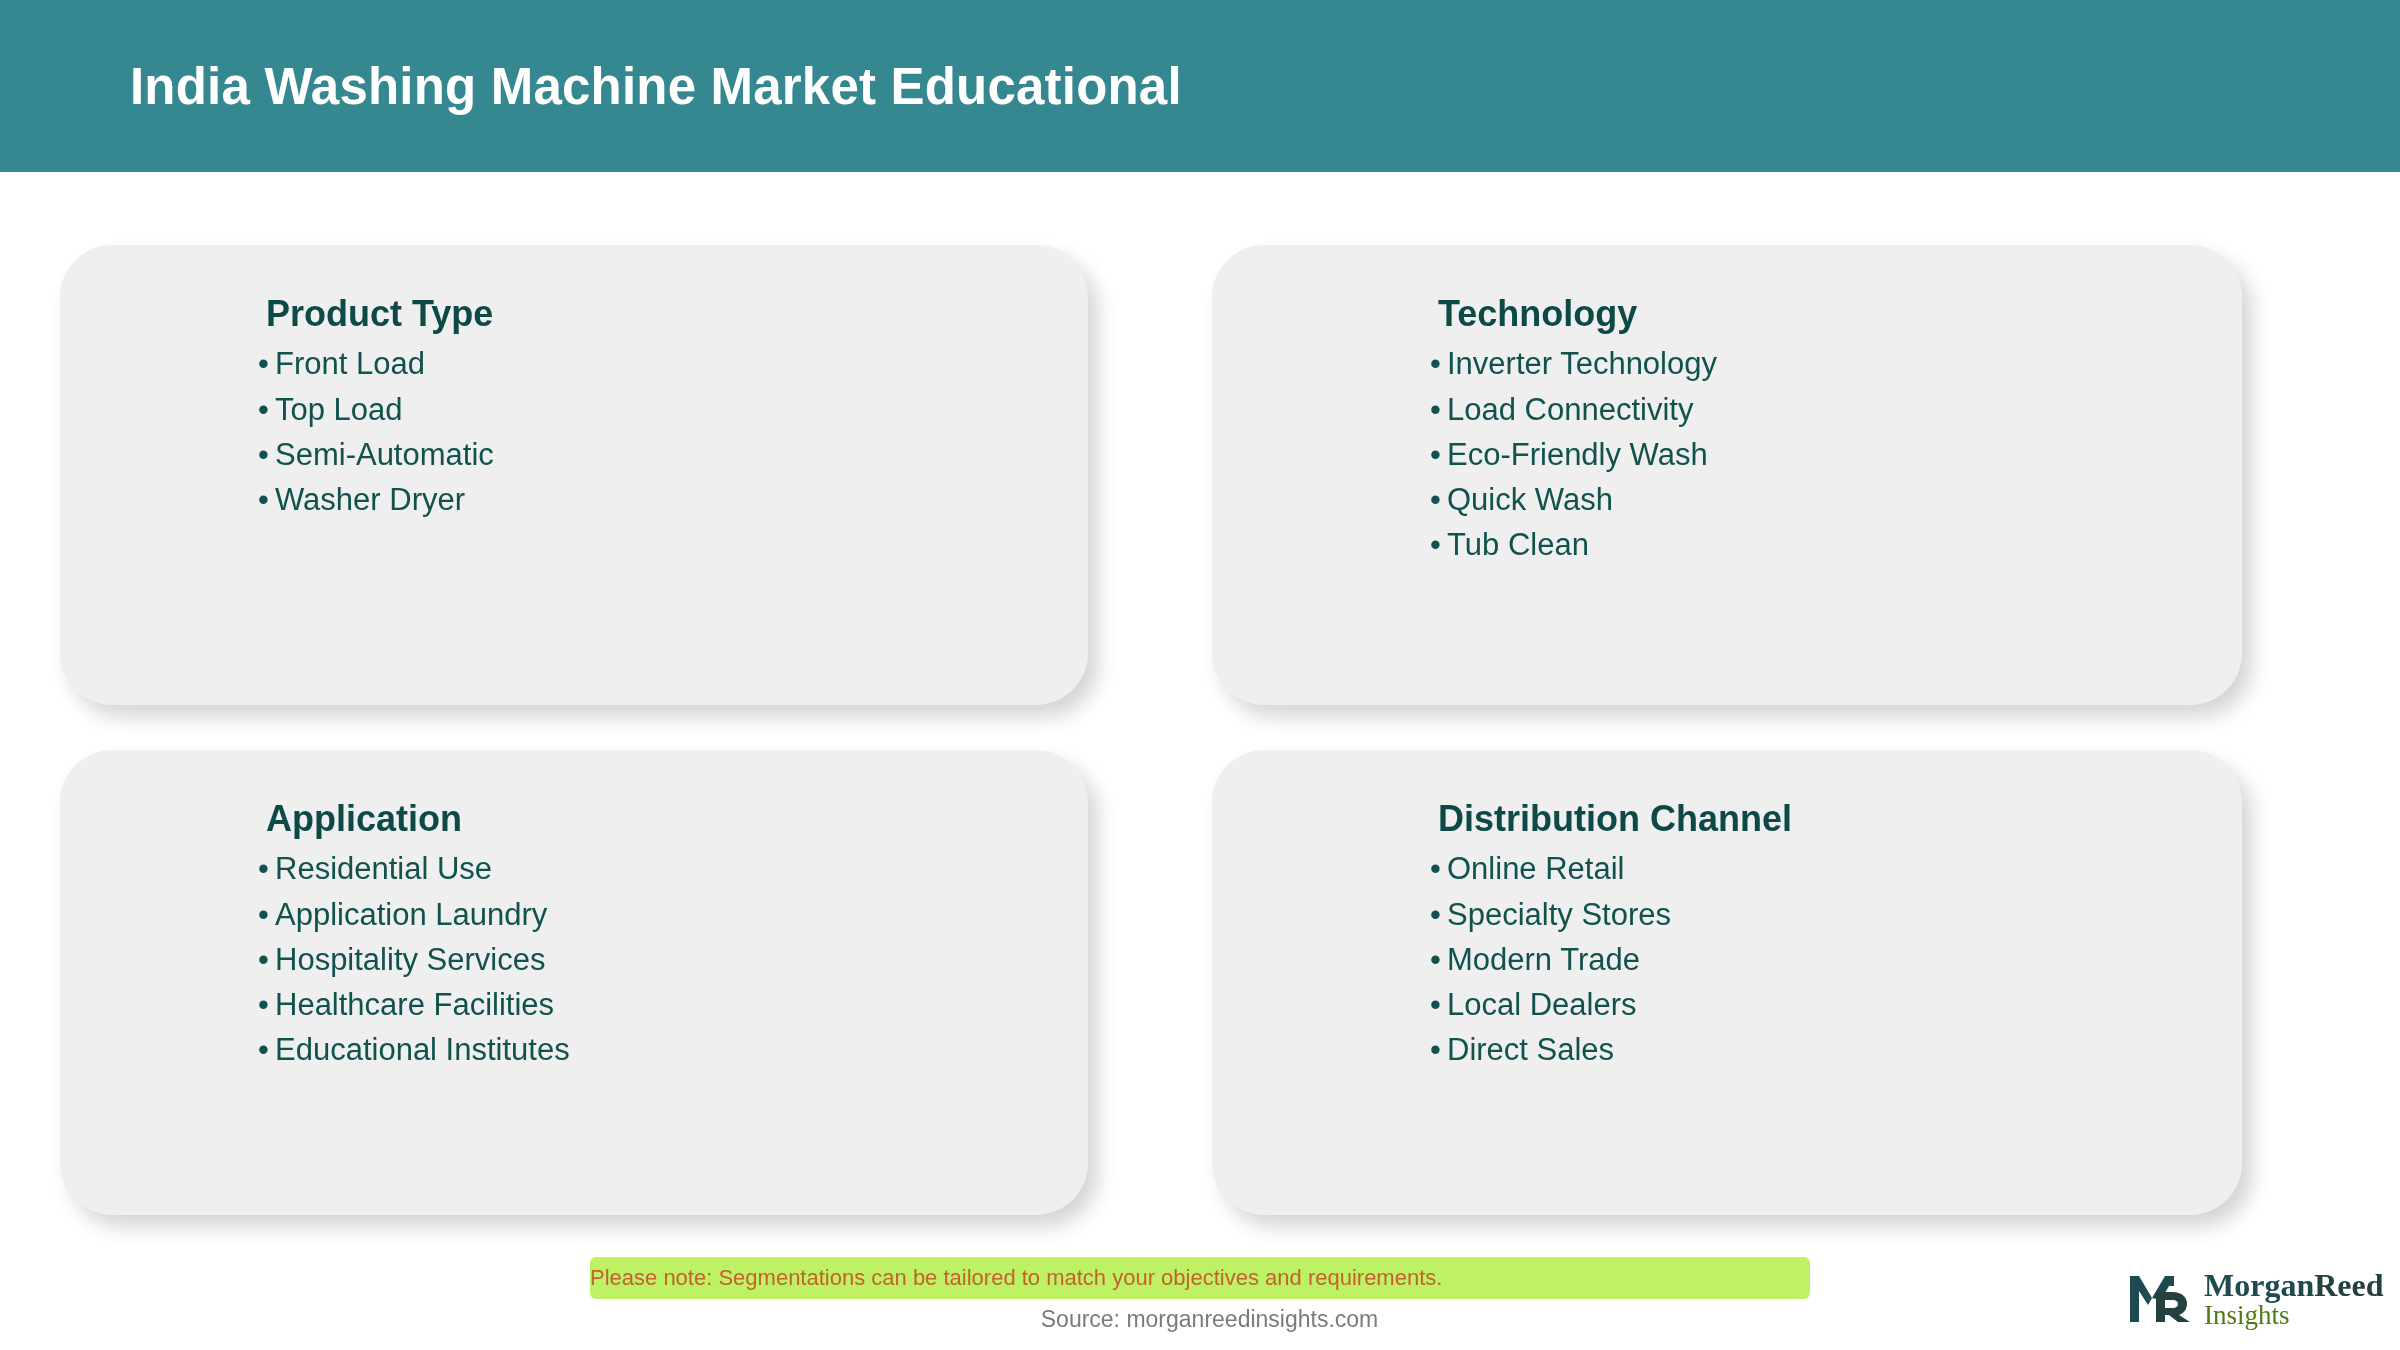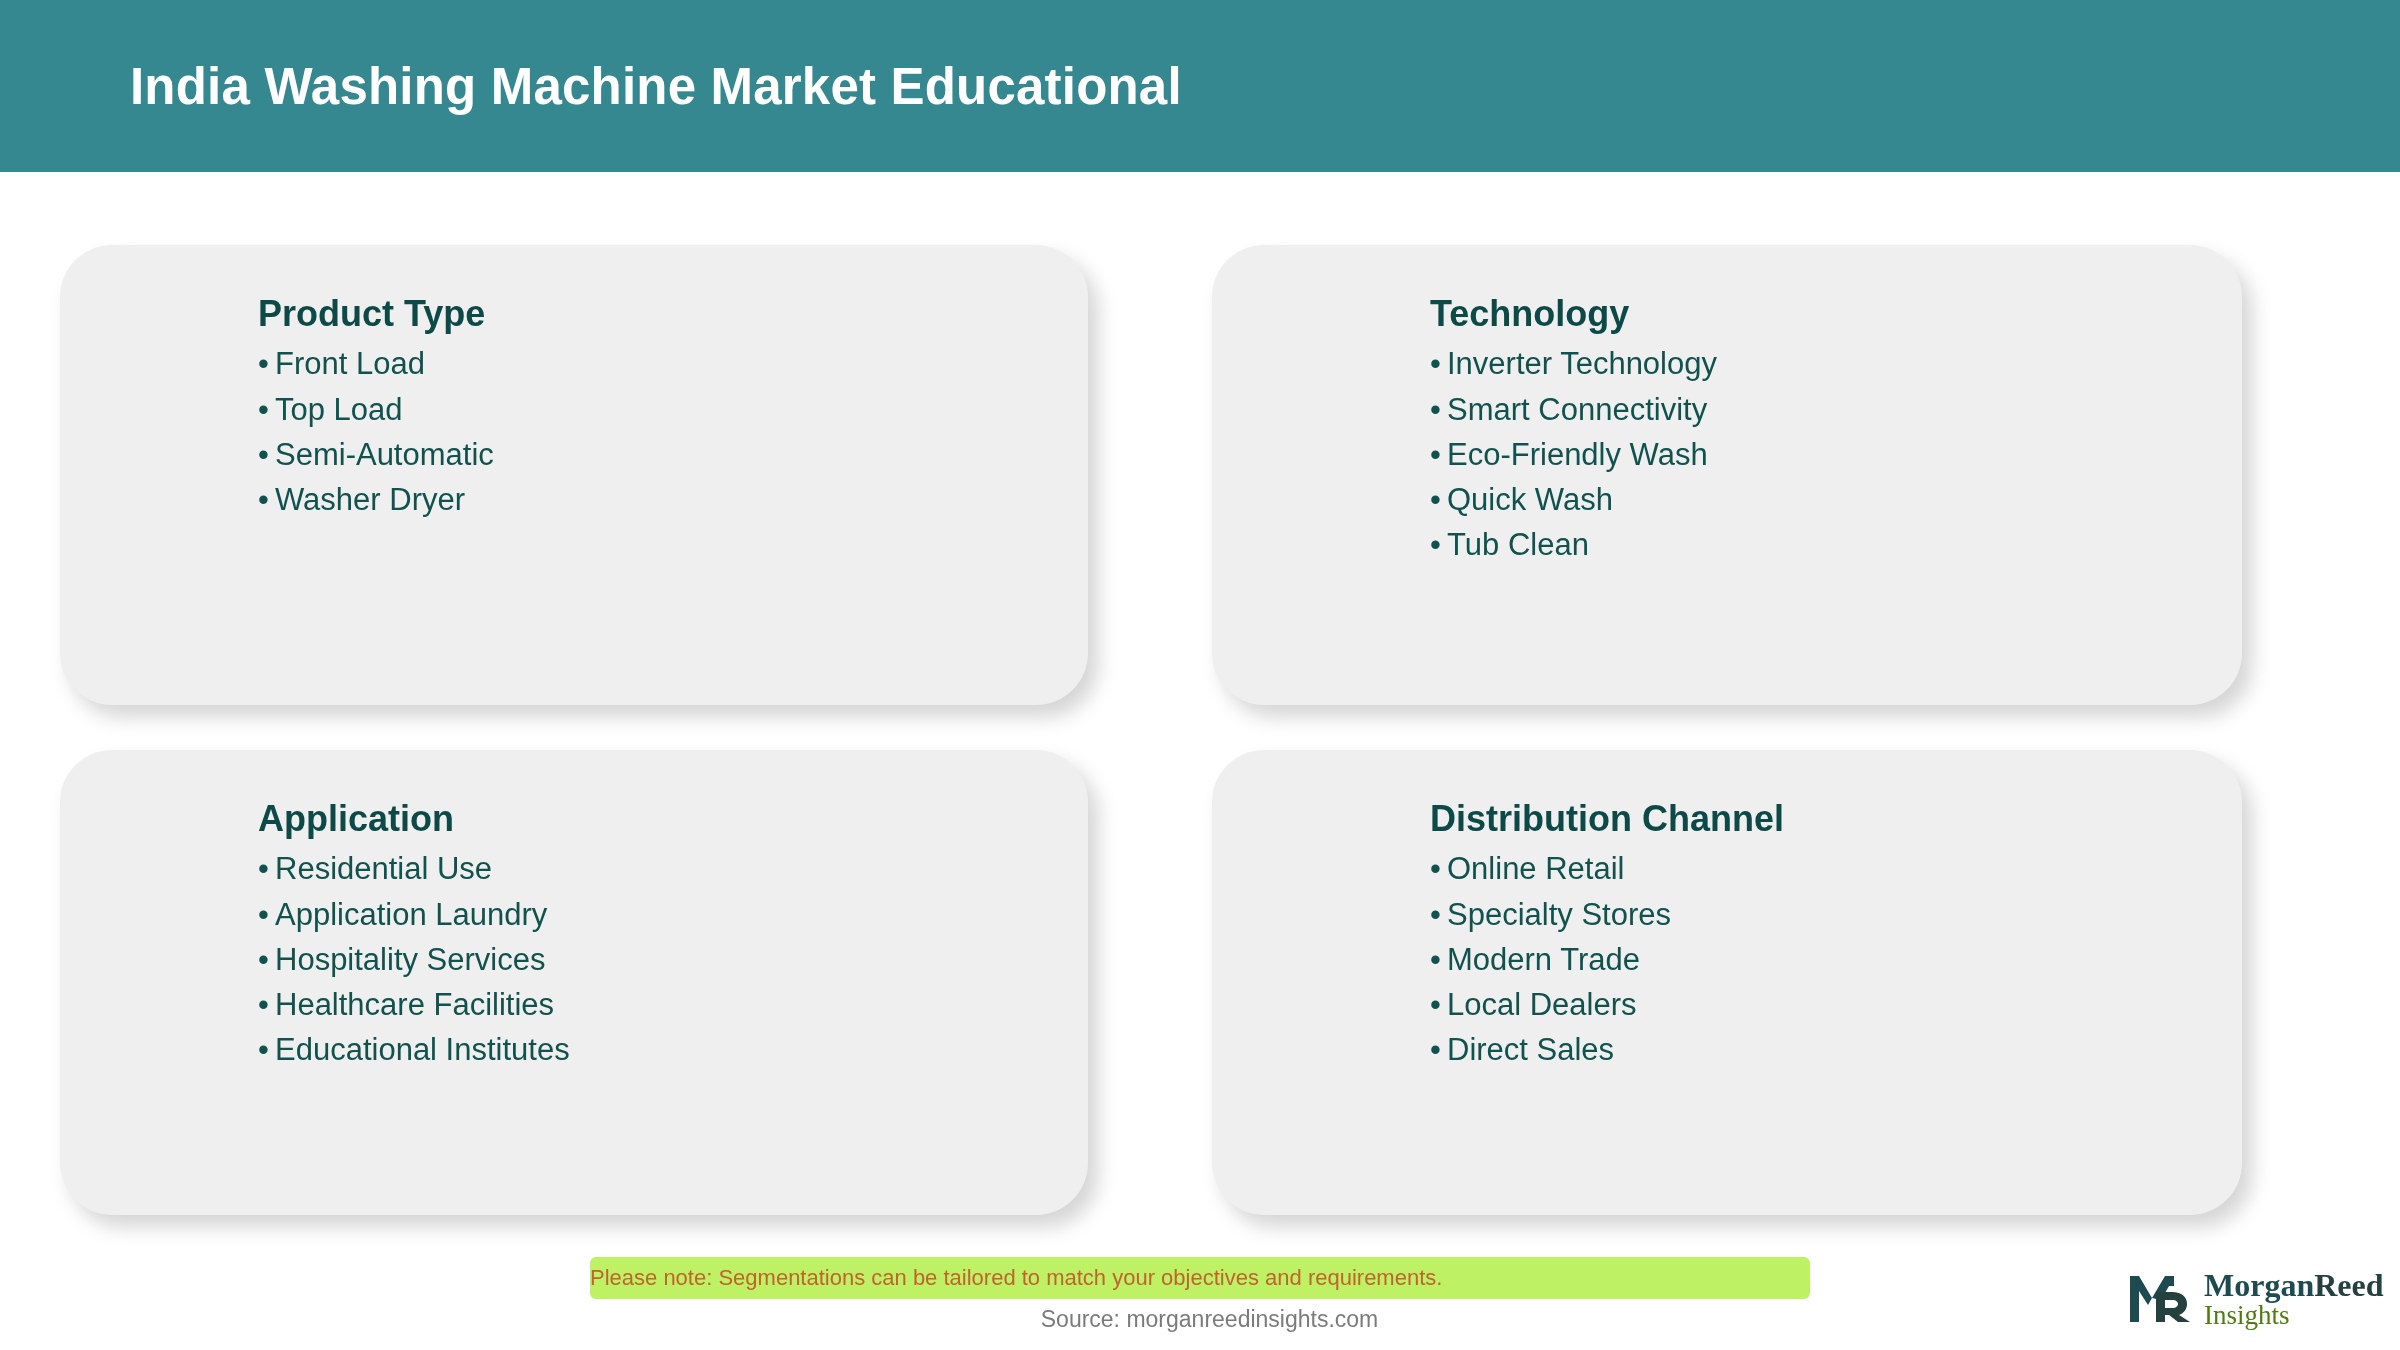--- a/index.html
+++ b/index.html
@@ -54,20 +54,21 @@
   }
   #card-1 .card-inner, #card-3 .card-inner { left:218px; }
 
   .card-title {
     color:#0d4a47;
     font-size:36px;
     font-weight:700;
     line-height:1.18;
     margin-bottom:6px;
     white-space:nowrap;
+    margin-left:8px;
   }
   .card-list { list-style:none; }
   .card-list li {
     color:#11524e;
     font-size:31px;
     font-weight:400;
     line-height:1.46;
     white-space:nowrap;
   }
   .card-list li .bullet {
@@ -147,21 +148,21 @@
         <li><span class="bullet">•</span><span>Washer Dryer</span></li>
       </ul>
     </div>
   </div>
 
   <div class="card" id="card-1">
     <div class="card-inner">
       <div class="card-title">Technology</div>
       <ul class="card-list">
         <li><span class="bullet">•</span><span>Inverter Technology</span></li>
-        <li><span class="bullet">•</span><span>Smart Connectivity</span></li>
+        <li><span class="bullet">•</span><span>Load Connectivity</span></li>
         <li><span class="bullet">•</span><span>Eco-Friendly Wash</span></li>
         <li><span class="bullet">•</span><span>Quick Wash</span></li>
         <li><span class="bullet">•</span><span>Tub Clean</span></li>
       </ul>
     </div>
   </div>
 
   <div class="card" id="card-2">
     <div class="card-inner">
       <div class="card-title">Application</div>

